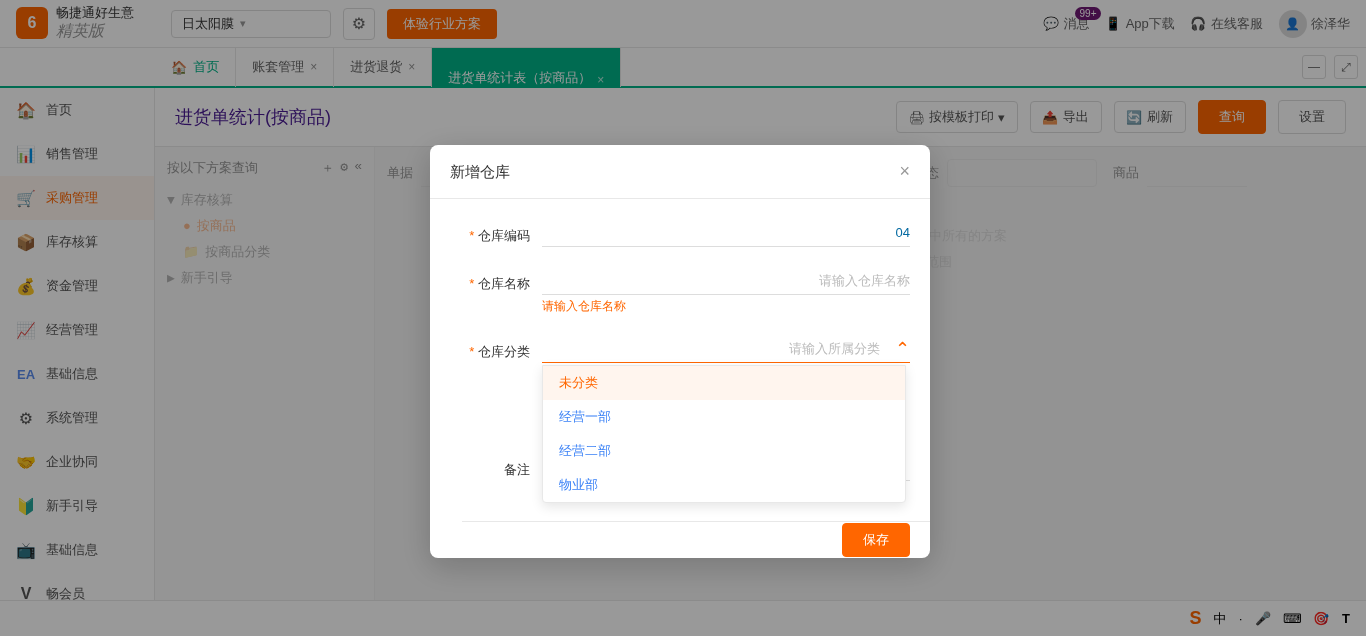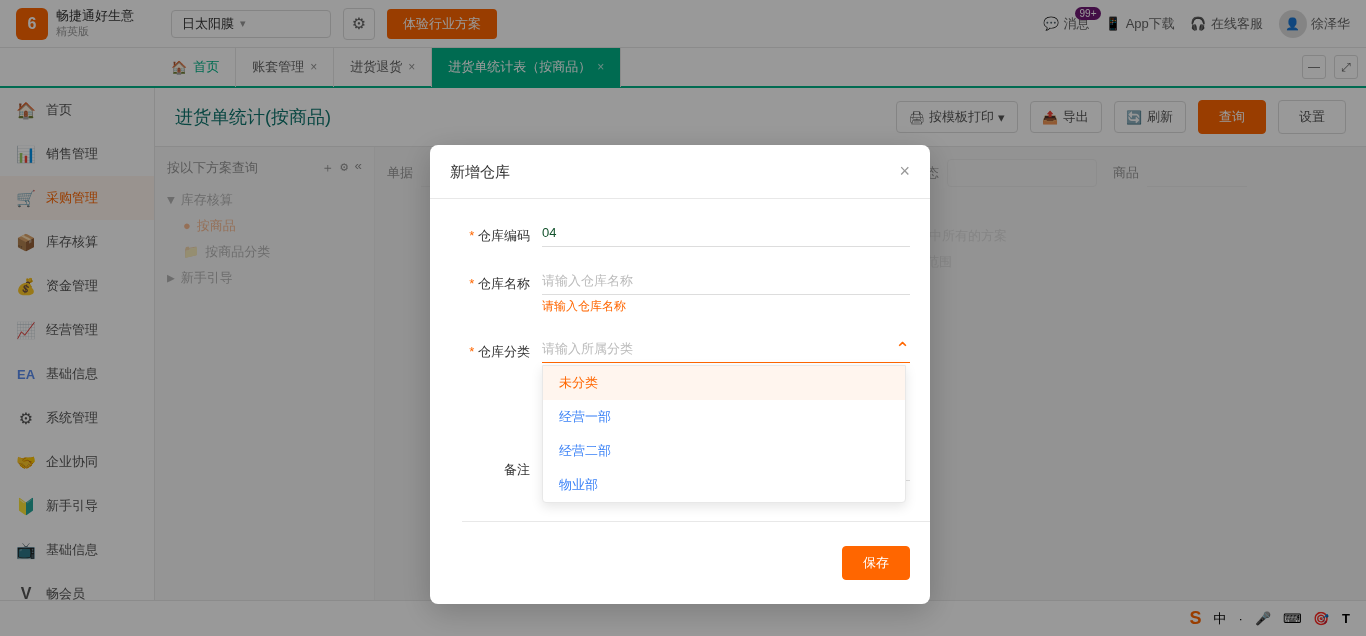--- a/index.html
+++ b/index.html
@@ -28,21 +28,21 @@
       background: #f60;
       border-radius: 6px;
       display: flex;
       align-items: center;
       justify-content: center;
       color: #fff;
       font-weight: bold;
       font-size: 16px;
     }
     .logo-text { font-size: 13px; color: #333; line-height: 1.3; }
-    .logo-sub { font-size: 11px; color: #999; }
+    .logo-sub { font-size: 16px; color: #999; font-style: italic; }
     .top-center {
       flex: 1;
       display: flex;
       align-items: center;
       gap: 12px;
     }
     .store-selector {
       display: flex;
       align-items: center;
       border: 1px solid #ddd;
@@ -123,20 +123,21 @@
       gap: 6px;
       cursor: pointer;
       font-size: 13px;
       color: #666;
       border-right: 1px solid #e8e8e8;
       position: relative;
     }
     .tab.active {
       background: #00b388;
       color: #fff;
+      align-items: flex-end;
     }
     .tab .close { font-size: 12px; color: inherit; opacity: 0.7; }
     .tab.home { color: #00b388; }
     .tab-actions {
       margin-left: auto;
       display: flex;
       align-items: center;
       gap: 8px;
       padding-right: 8px;
     }
@@ -189,21 +190,21 @@
 
     
     .page-header {
       background: #fff;
       padding: 12px 20px;
       display: flex;
       align-items: center;
       justify-content: space-between;
       border-bottom: 1px solid #e8e8e8;
     }
-    .page-title { font-size: 18px; color: #0f766e; font-weight: 500; }
+    .page-title { font-size: 18px; color: #4c1d95; font-weight: 500; }
     .page-actions { display: flex; align-items: center; gap: 12px; }
     .action-btn {
       display: flex; align-items: center; gap: 4px;
       padding: 6px 12px;
       border: 1px solid #ddd;
       border-radius: 4px;
       cursor: pointer;
       background: #fff;
       font-size: 13px;
       color: #555;
@@ -283,23 +284,24 @@
     }
     .form-input {
       flex: 1;
     }
     .input-field {
       width: 100%;
       border: none;
       border-bottom: 1px solid #ddd;
       padding: 6px 0;
       font-size: 13px;
-      color: #14532d;
+      color: #0369a1;
       outline: none;
       background: transparent;
+      text-align: right;
     }
     .input-field::placeholder { color: #bbb; }
     .input-with-icon {
       position: relative;
       display: flex;
       align-items: center;
     }
     .input-with-icon .input-field { padding-right: 30px; }
     .input-icon {
       position: absolute;
@@ -325,21 +327,21 @@
     .dropdown-item {
       padding: 8px 16px;
       font-size: 13px;
       color: #3b82f6;
       cursor: pointer;
     }
     .dropdown-item.selected { background: #fff5ee; color: #f60; }
 
     
     .modal-footer {
-      padding: 24px 20px;
+      padding: 1px 20px;
       display: flex;
       justify-content: flex-end;
       gap: 10px;
       border-top: 1px solid #e8e8e8;
       margin-left: 32px;
     }
     .btn {
       padding: 7px 20px;
       border-radius: 4px;
       cursor: pointer;

